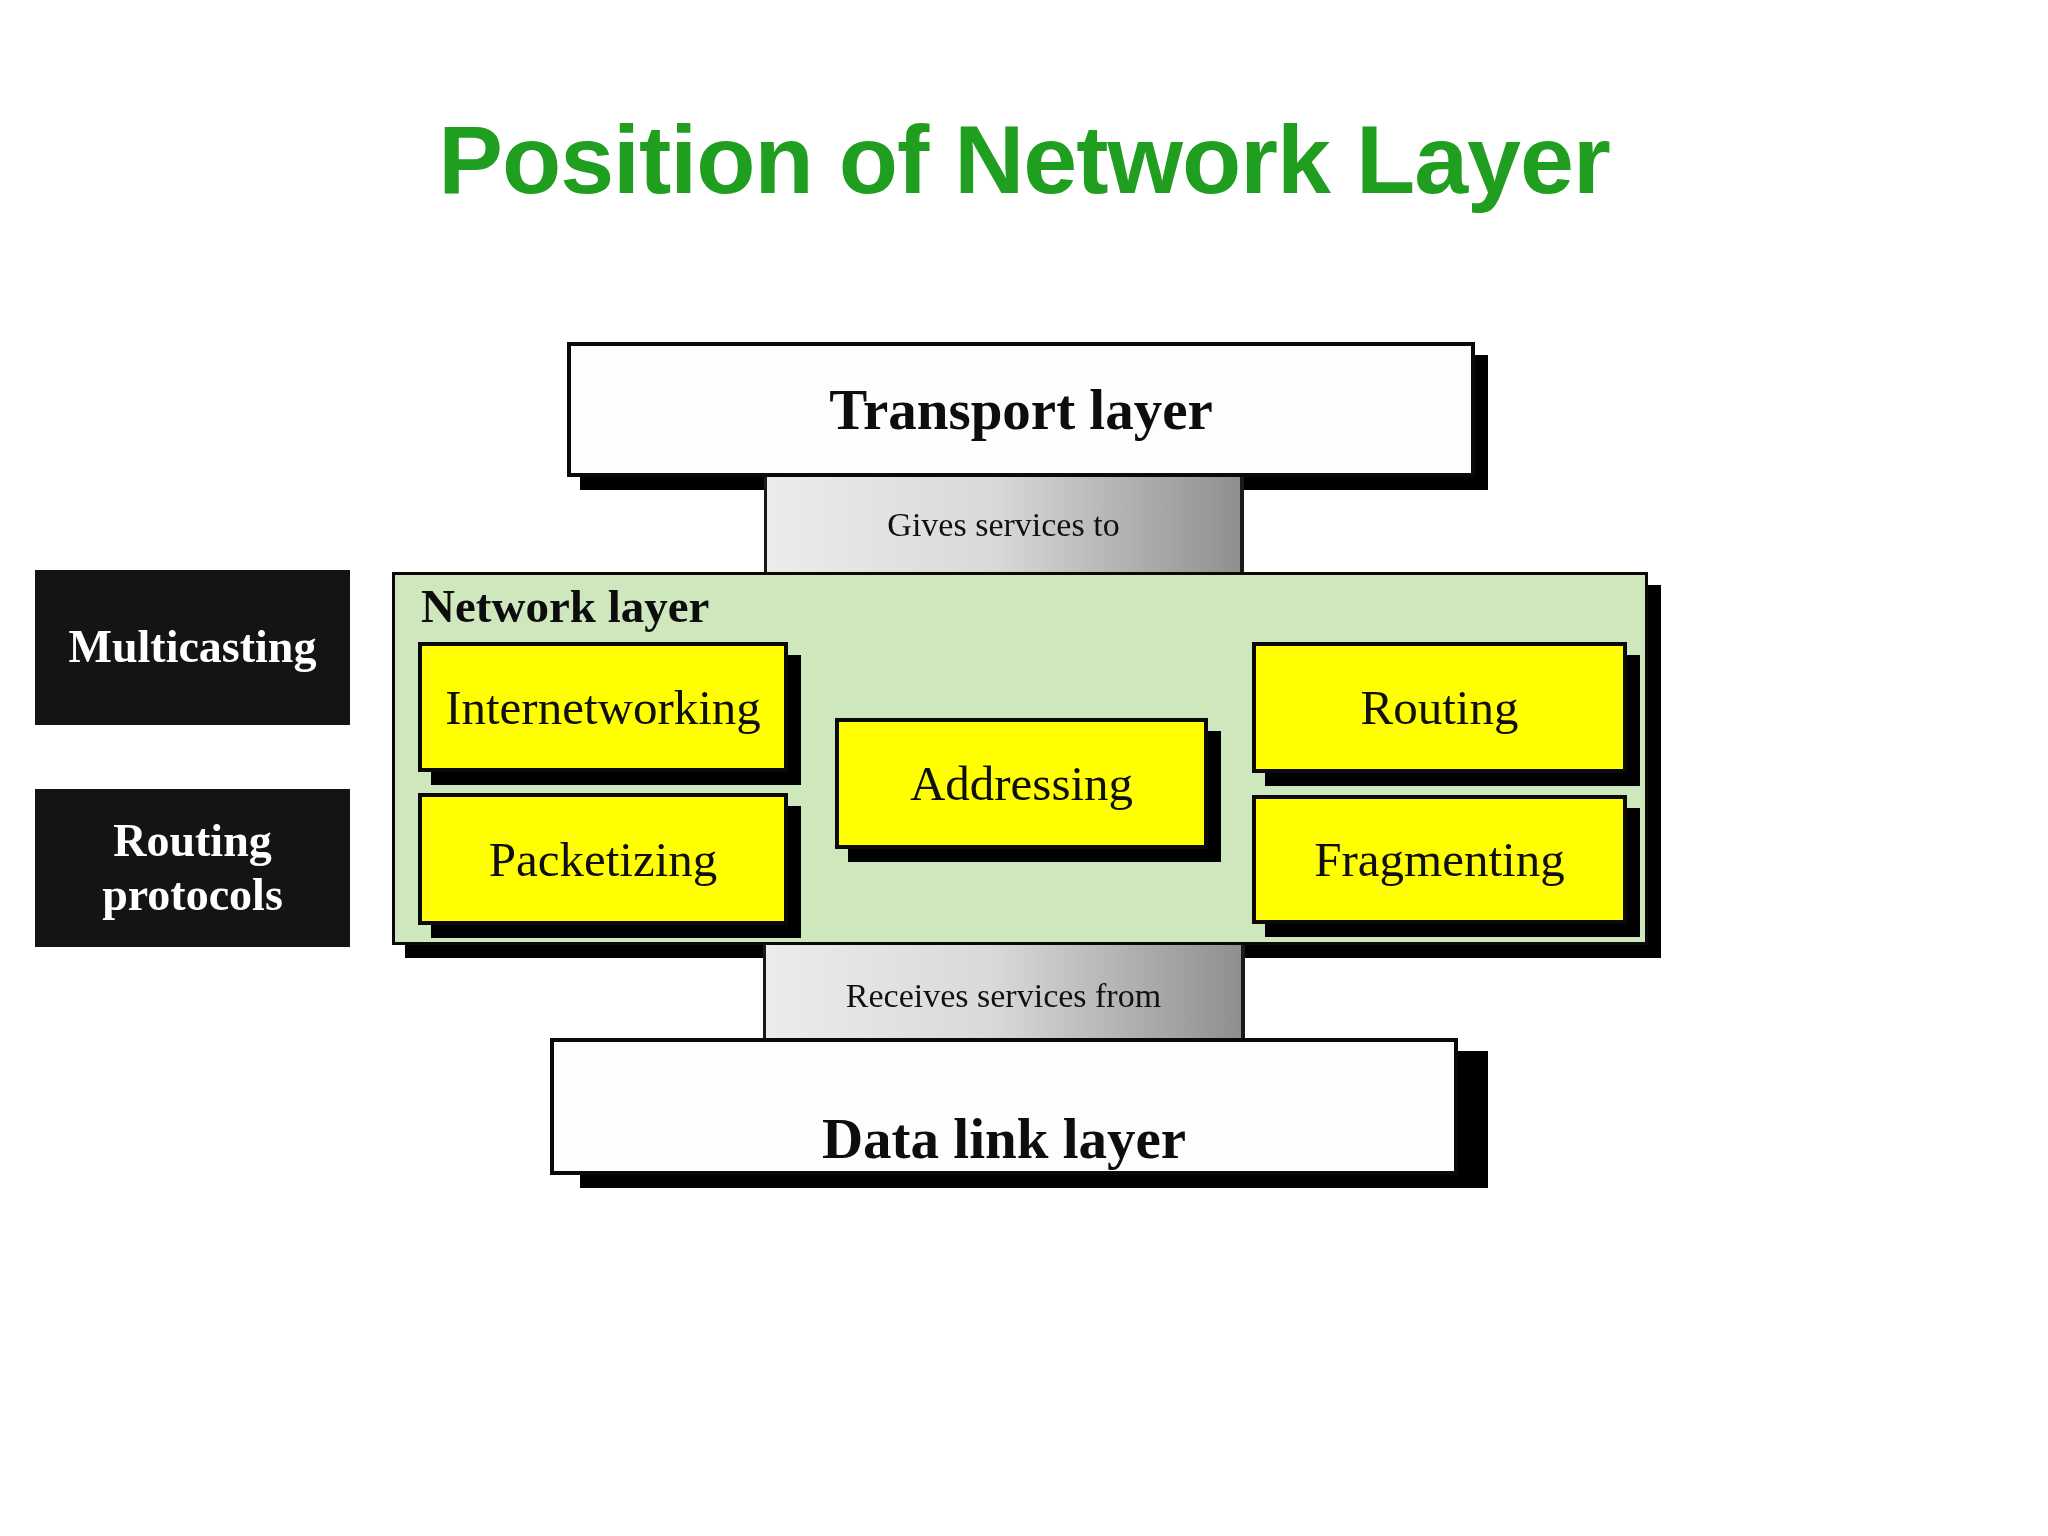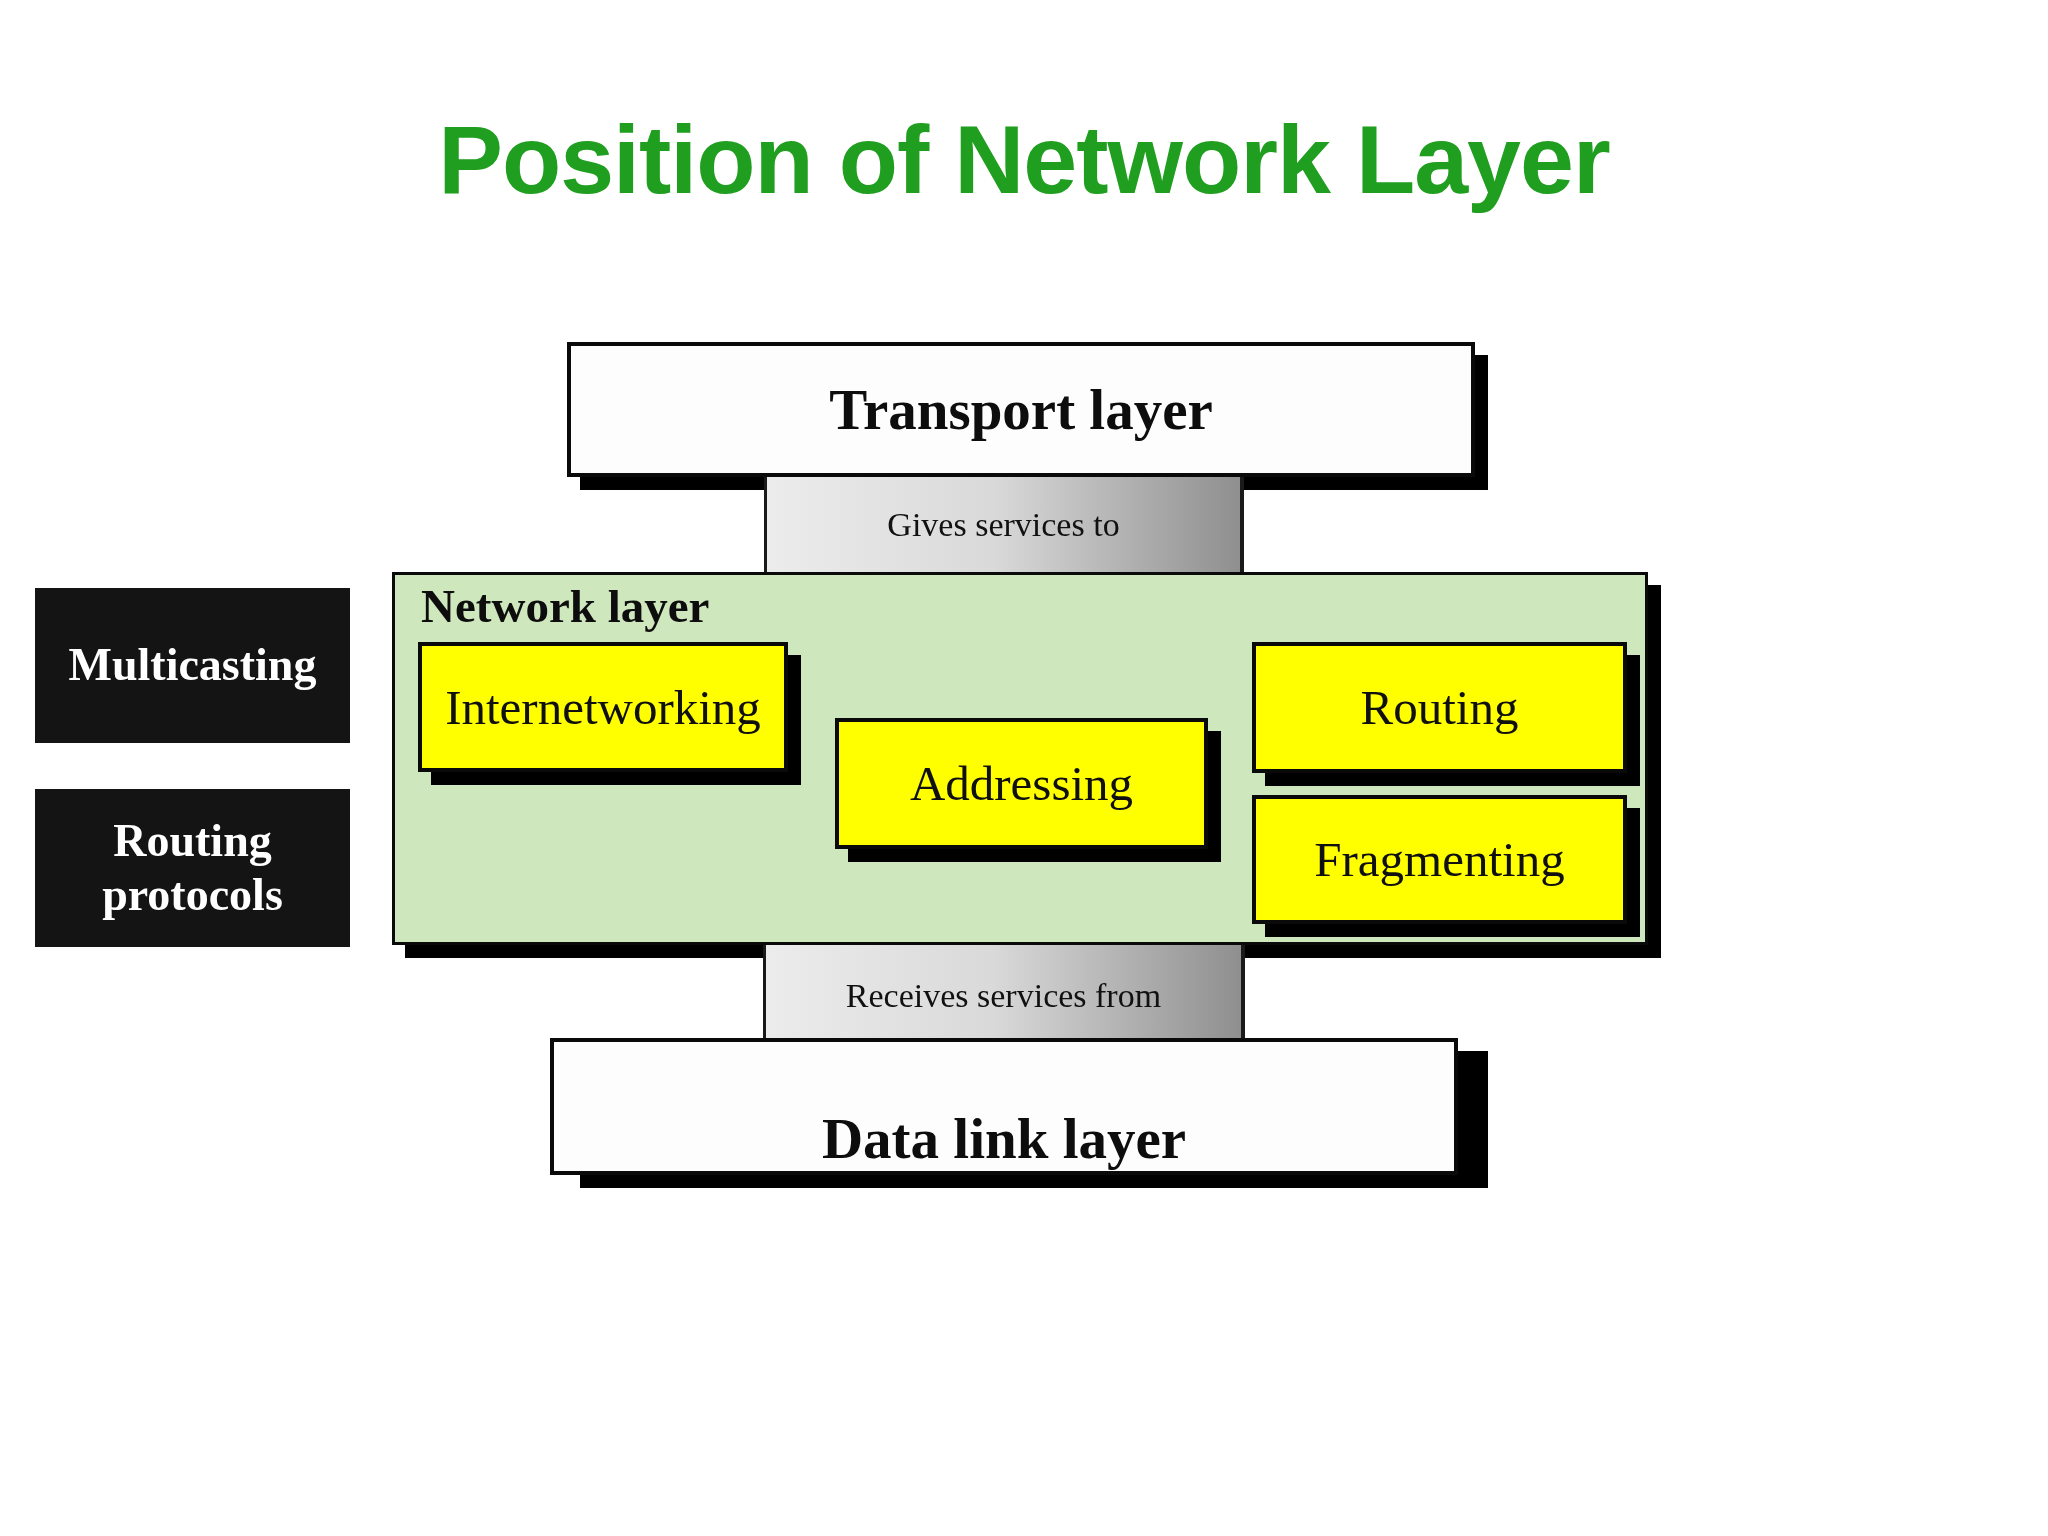--- a/index.html
+++ b/index.html
@@ -84,34 +84,37 @@
     <span>Transport layer</span>
   </div>
 
   <div id="network-panel" class="abs" style="left:392px; top:572px; width:1256px; height:373px;">
     <span id="network-label">Network layer</span>
   </div>
 
   <div class="func-box" style="left:418px; top:642px; width:370px; height:130px;">
     <span>Internetworking</span>
   </div>
+  <div class="func-box" style="left:418px; top:793px; width:370px; height:132px;">
+    <span>Packetizing</span>
+  </div>
   <div class="func-box" style="left:835px; top:718px; width:373px; height:131px;">
     <span>Addressing</span>
   </div>
   <div class="func-box" style="left:1252px; top:642px; width:375px; height:131px;">
     <span>Routing</span>
   </div>
   <div class="func-box" style="left:1252px; top:795px; width:375px; height:129px;">
     <span>Fragmenting</span>
   </div>
 
   <div class="layer-box" style="left:550px; top:1038px; width:908px; height:137px;align-items:flex-end;">
     <span>Data link layer</span>
   </div>
 
-  <div class="side-box" style="left:35px; top:588px; width:315px; height:155px;text-align:center;">
+  <div class="side-box" style="left:35px; top:570px; width:315px; height:155px;text-align:center;">
     <span>Multicasting</span>
   </div>
   <div class="side-box" style="left:35px; top:789px; width:315px; height:158px; padding:0 24px;">
     <span>Routing protocols</span>
   </div>
 
 </div>
 
 </body></html>

